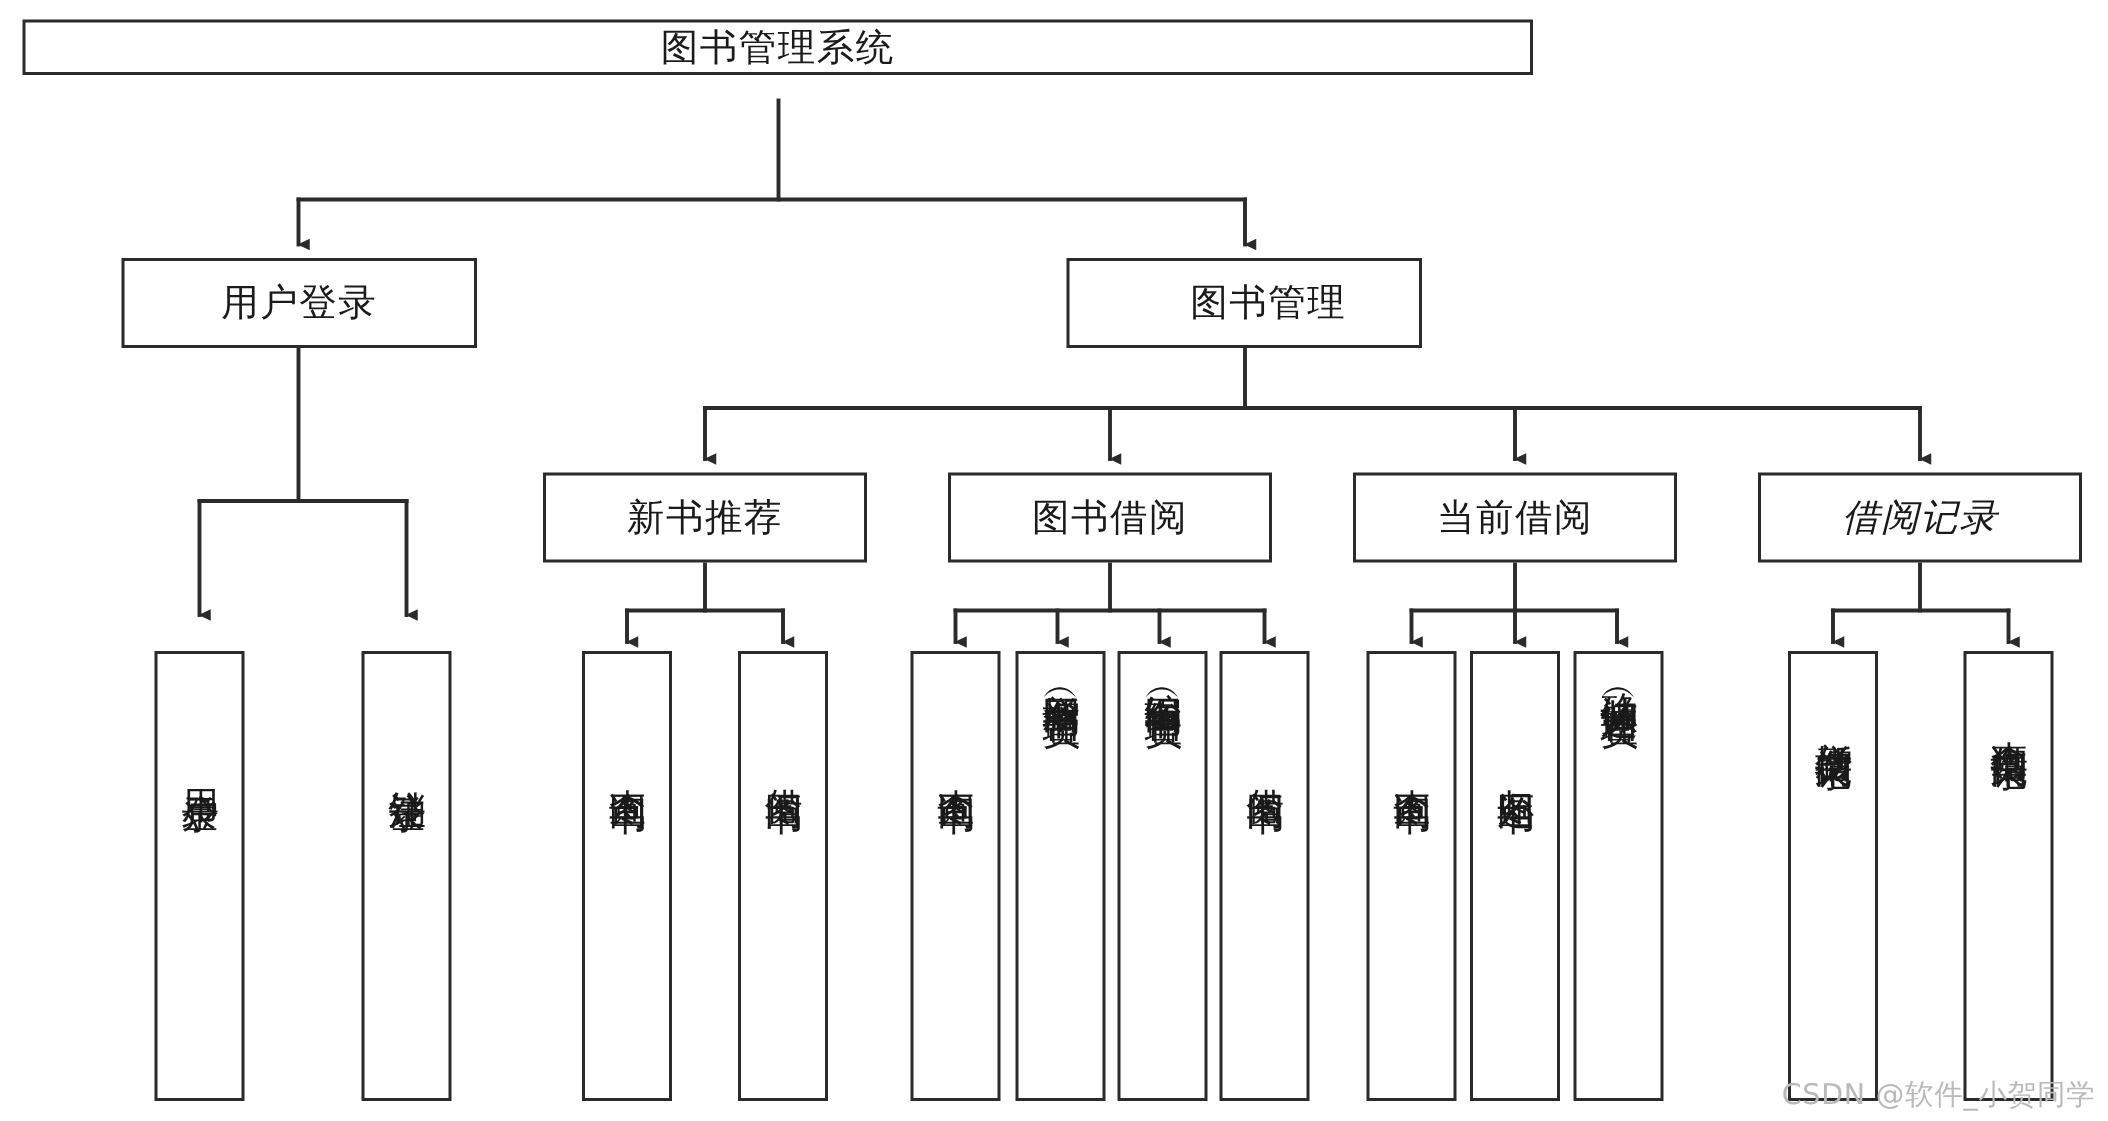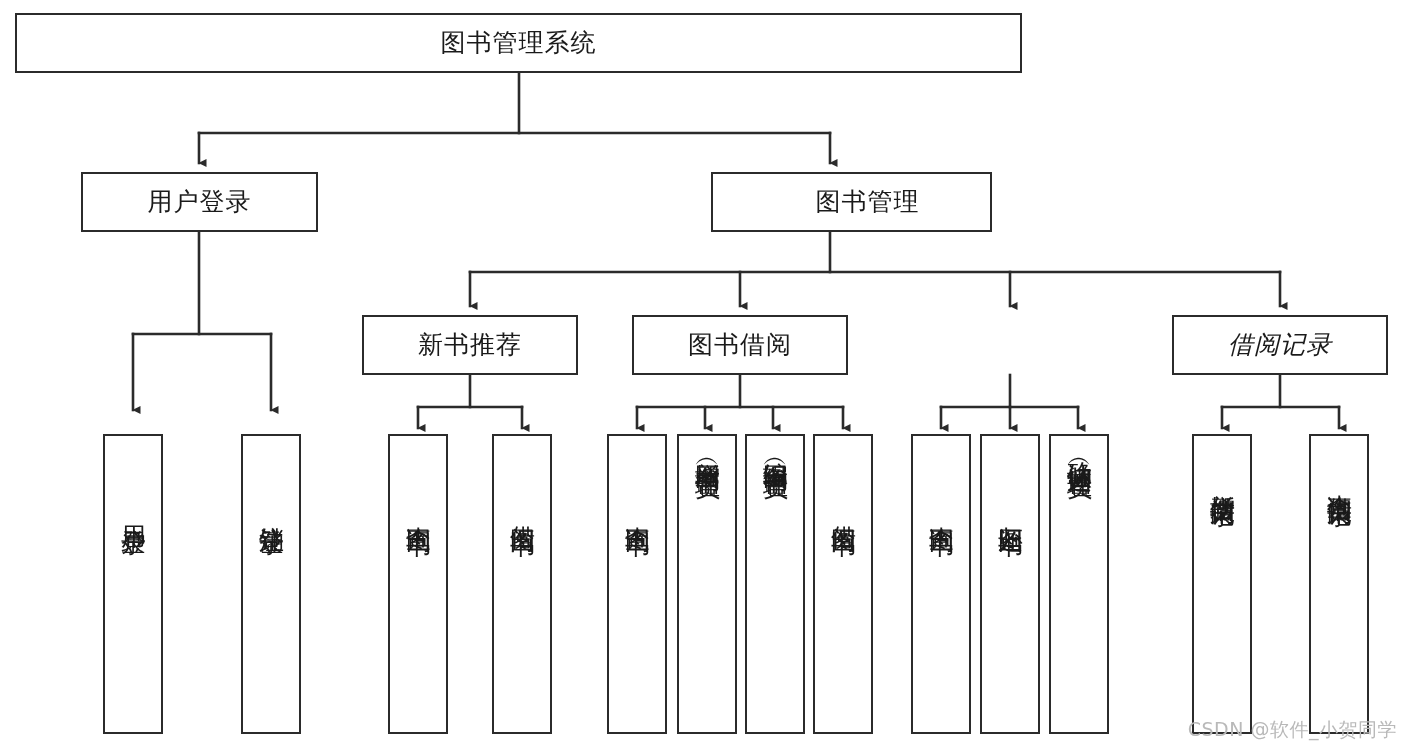--- a/index.html
+++ b/index.html
@@ -112,36 +112,39 @@
       <path d="M1010,407 L1010,428" marker-end="url(#arrowhead)"></path>
       <path d="M1078,407 L1078,428" marker-end="url(#arrowhead)"></path>
 
       <path d="M1280,375 L1280,407"></path>
       <path d="M1222,407 L1339,407"></path>
       <path d="M1222,407 L1222,428" marker-end="url(#arrowhead)"></path>
       <path d="M1339,407 L1339,428" marker-end="url(#arrowhead)"></path>
     </g>
   </svg>
 
-  <div class="node horiz root" style="left:15px;top:13px;width:1007px;height:60px;">
+  <div class="node horiz root" style="left:15px;top:13px;width:1007px;height:37px;">
     <span class="label">图书管理系统</span>
   </div>
 
   <div class="node horiz" style="left:81px;top:172px;width:237px;height:60px;">
     <span class="label">用户登录</span>
   </div>
-  <div class="node horiz" style="left:711px;top:172px;width:281px;height:60px;padding-left:32px;">
+  <div class="node horiz" style="left:711px;top:172px;width:237px;height:60px;padding-left:32px;">
     <span class="label">图书管理</span>
   </div>
 
   <div class="node horiz" style="left:362px;top:315px;width:216px;height:60px;">
     <span class="label">新书推荐</span>
   </div>
   <div class="node horiz" style="left:632px;top:315px;width:216px;height:60px;">
     <span class="label">图书借阅</span>
+  </div>
+  <div class="node horiz" style="left:902px;top:315px;width:216px;height:60px;">
+    <span class="label">当前借阅</span>
   </div>
   <div class="node horiz" style="left:1172px;top:315px;width:216px;height:60px;font-style:italic;">
     <span class="label">借阅记录</span>
   </div>
 
   <div class="node vert" style="left:103px;top:434px;width:60px;height:300px;padding-top:70px;">
     <span class="label">用户登录</span>
   </div>
   <div class="node vert" style="left:241px;top:434px;width:60px;height:300px;padding-top:70px;">
     <span class="label">注销登录</span>

